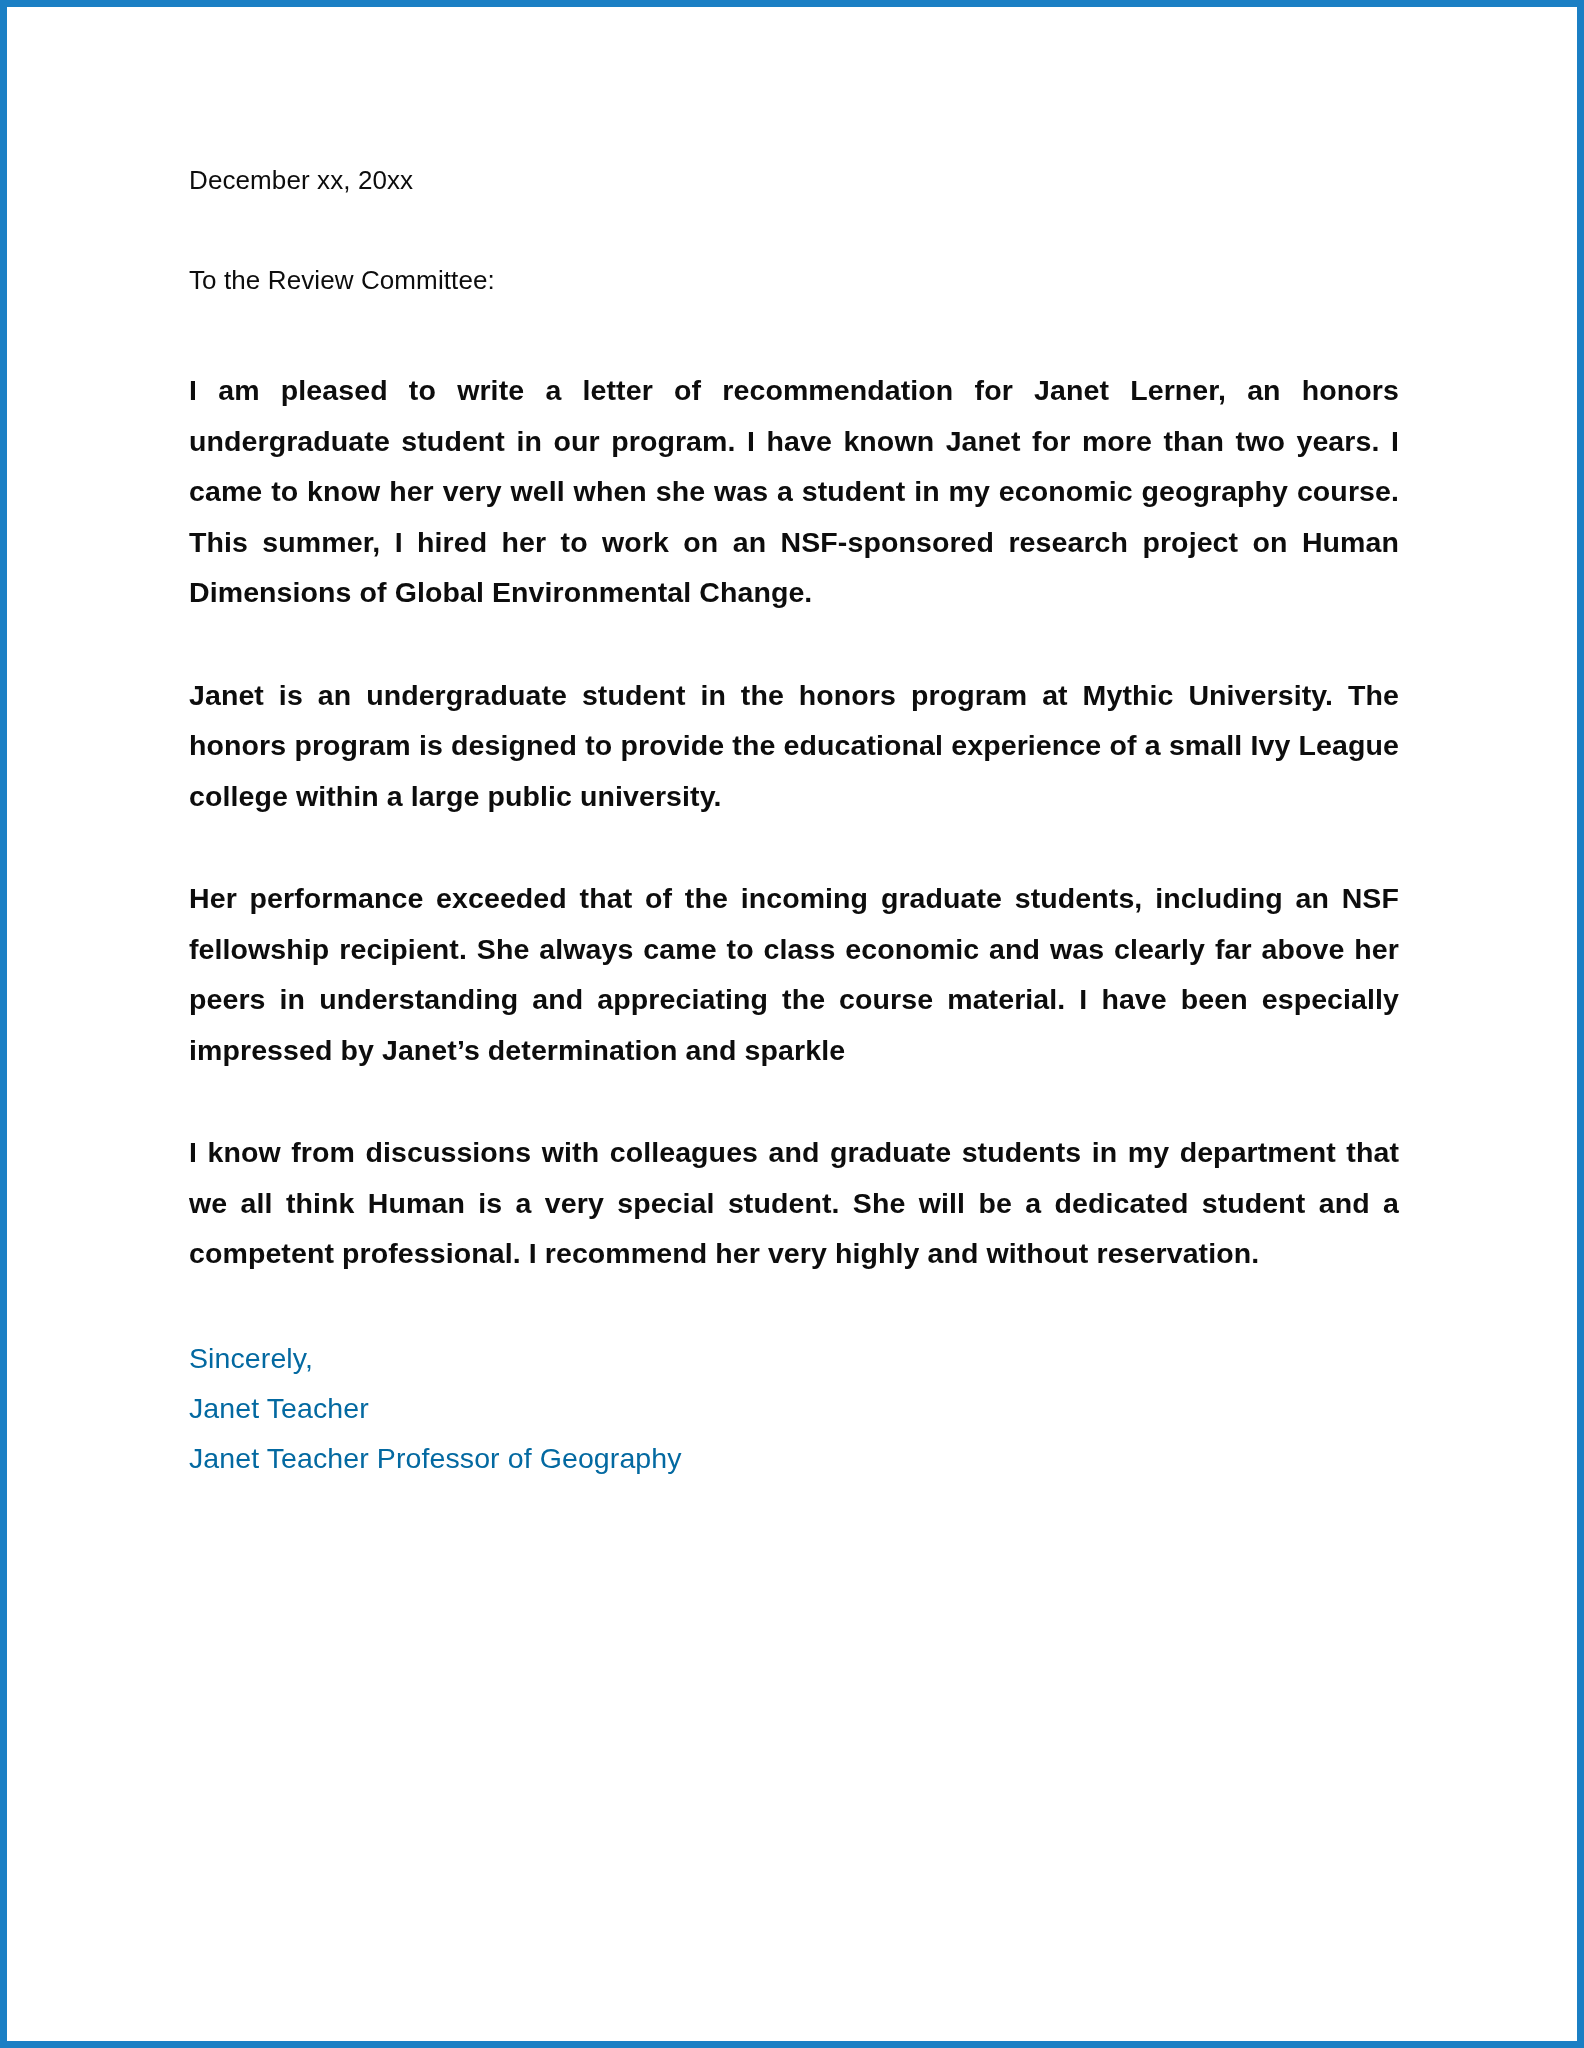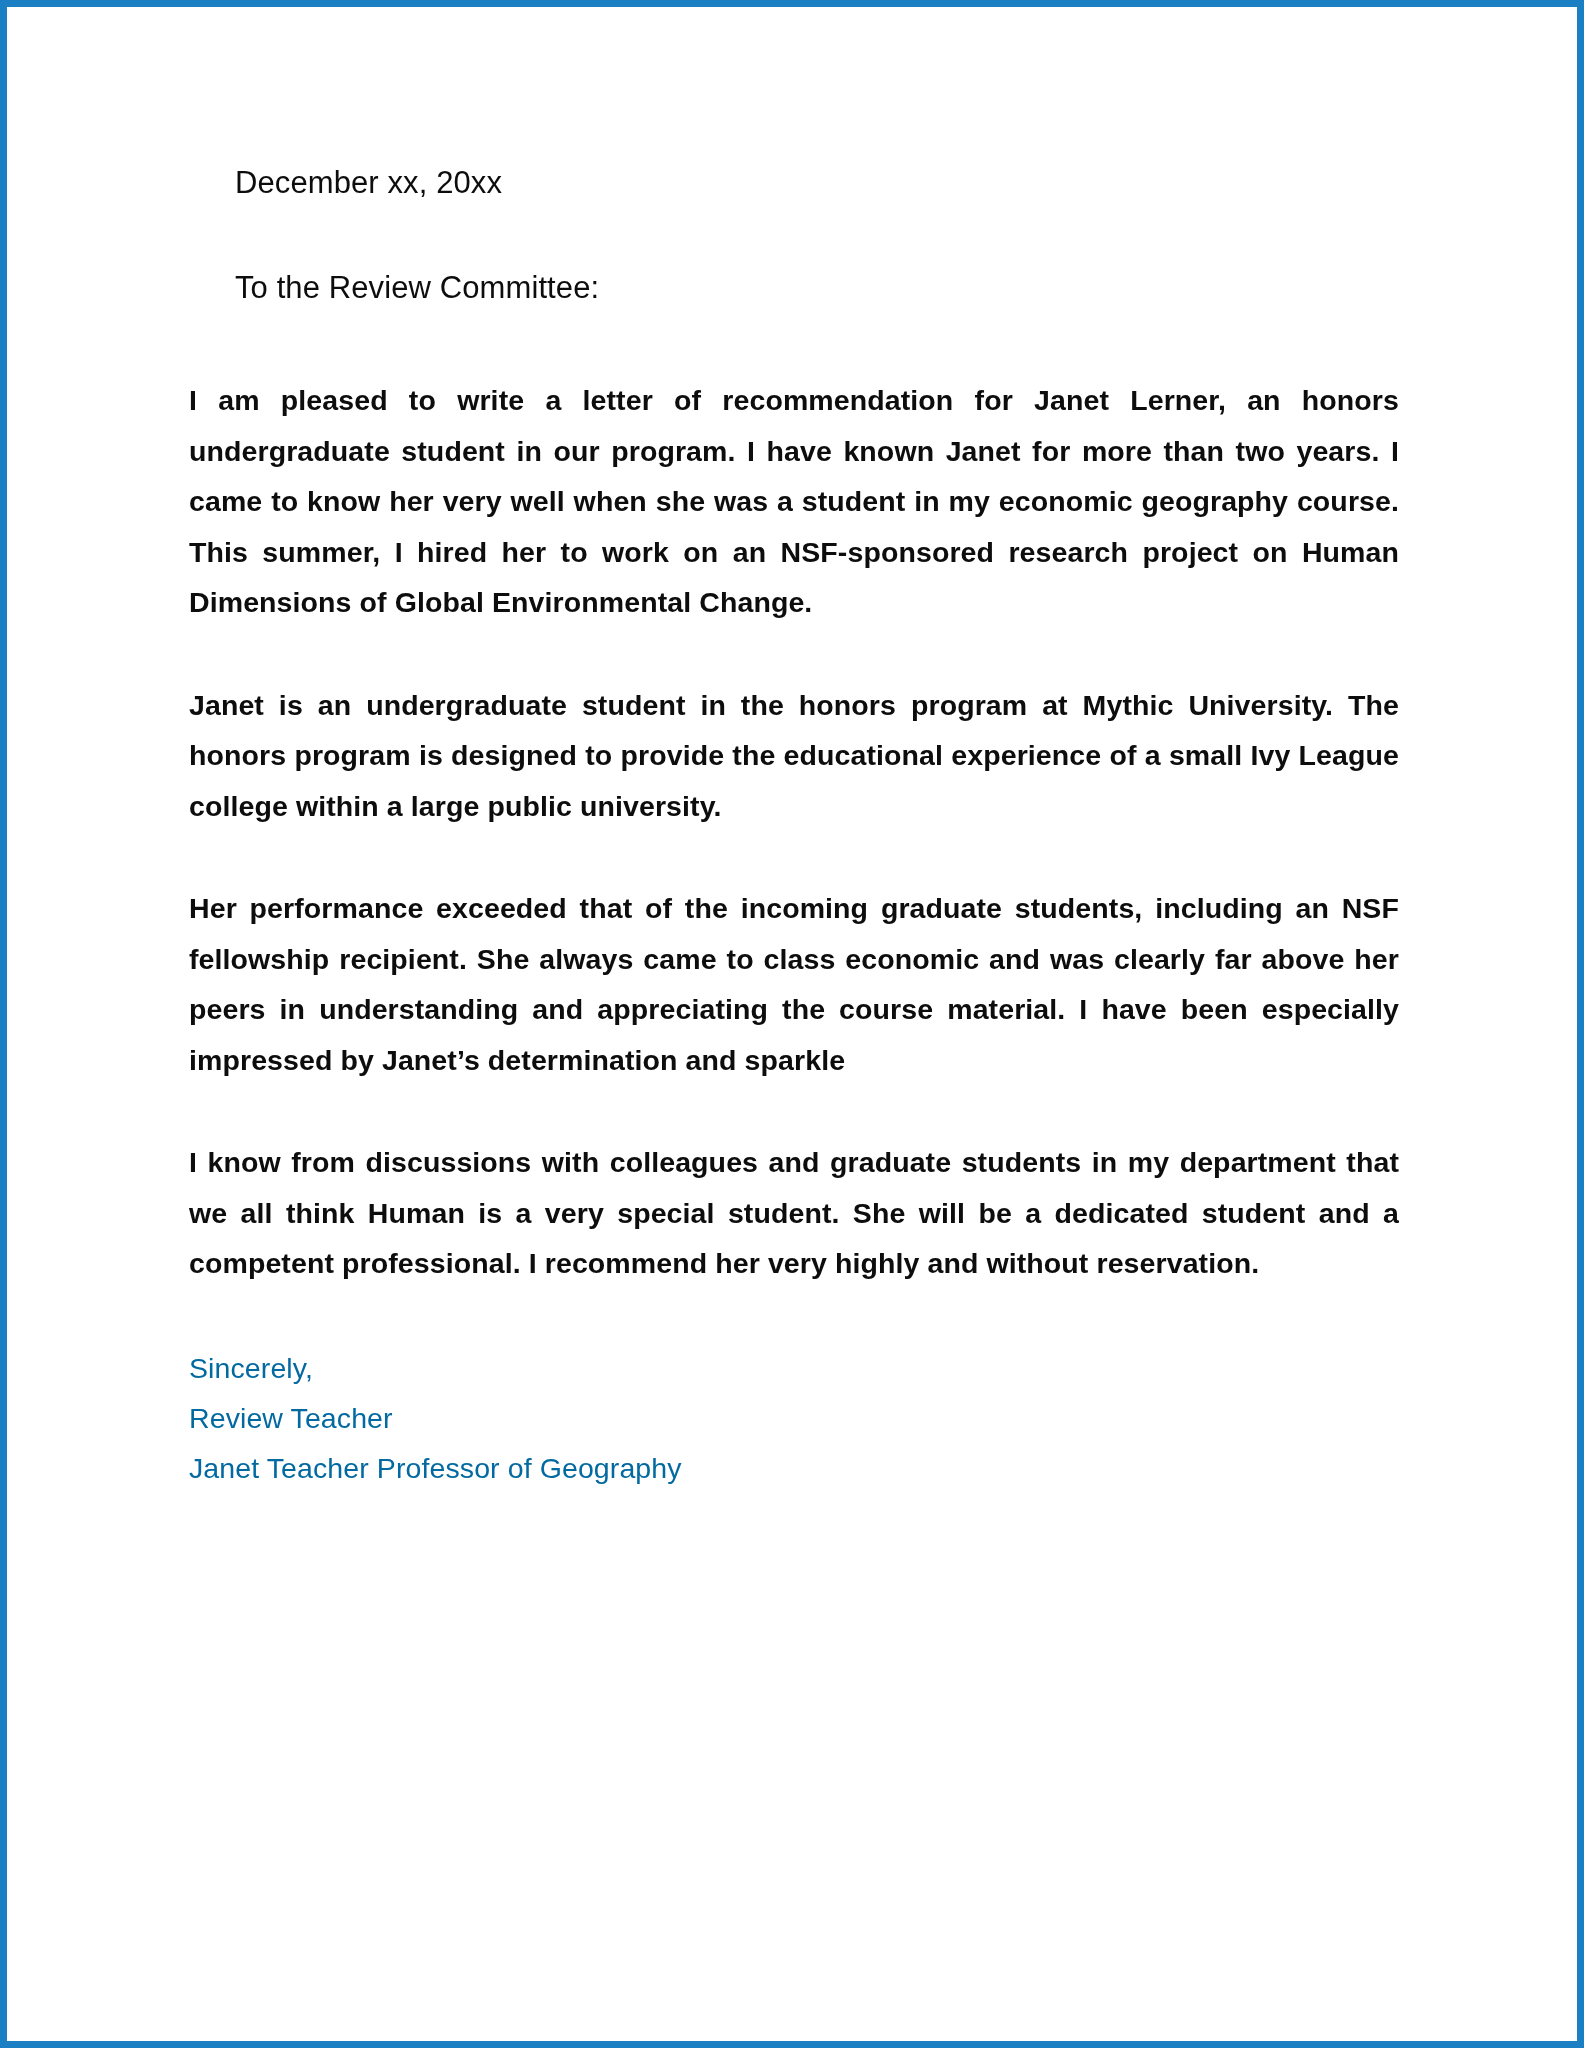--- a/index.html
+++ b/index.html
@@ -20,25 +20,24 @@
     overflow: hidden;
   }
   .letter {
     position: absolute;
     left: 182px;
     top: 160px;
     width: 1210px;
   }
   .line-date,
   .line-salutation {
-    font-size: 31px;
+    font-size: 26px;
     line-height: 1.0;
     color: #0d0d0d;
     letter-spacing: 0.1px;
-    margin-left: 46px;
   }
   .line-date { margin-bottom: 74px; }
   .line-salutation { margin-bottom: 72px; }
 
   .para {
     font-size: 28.5px;
     line-height: 50.5px;
     color: #0d0d0d;
     text-align: justify;
     text-justify: inter-word;
@@ -71,18 +70,18 @@
     <p class="para">I am pleased to write a letter of recommendation for Janet Lerner, an honors undergraduate student in our program. I have known Janet for more than two years. I came to know her very well when she was a student in my economic geography course. This summer, I hired her to work on an NSF-sponsored research project on Human Dimensions of Global Environmental Change.</p>
 
     <p class="para">Janet is an undergraduate student in the honors program at Mythic University. The honors program is designed to provide the educational experience of a small Ivy League college within a large public university.</p>
 
     <p class="para">Her performance exceeded that of the incoming graduate students, including an NSF fellowship recipient. She always came to class economic and was clearly far above her peers in understanding and appreciating the course material. I have been especially impressed by Janet’s determination and sparkle</p>
 
     <p class="para last-para">I know from discussions with colleagues and graduate students in my department that we all think Human is a very special student. She will be a dedicated student and a competent professional. I recommend her very highly and without reservation.</p>
 
     <div class="signature">
       <div class="sig-line">Sincerely,</div>
-      <div class="sig-line">Review Teacher</div>
+      <div class="sig-line">Janet Teacher</div>
       <div class="sig-line">Janet Teacher Professor of Geography</div>
     </div>
 
   </div>
 </div>
 
 </body></html>

